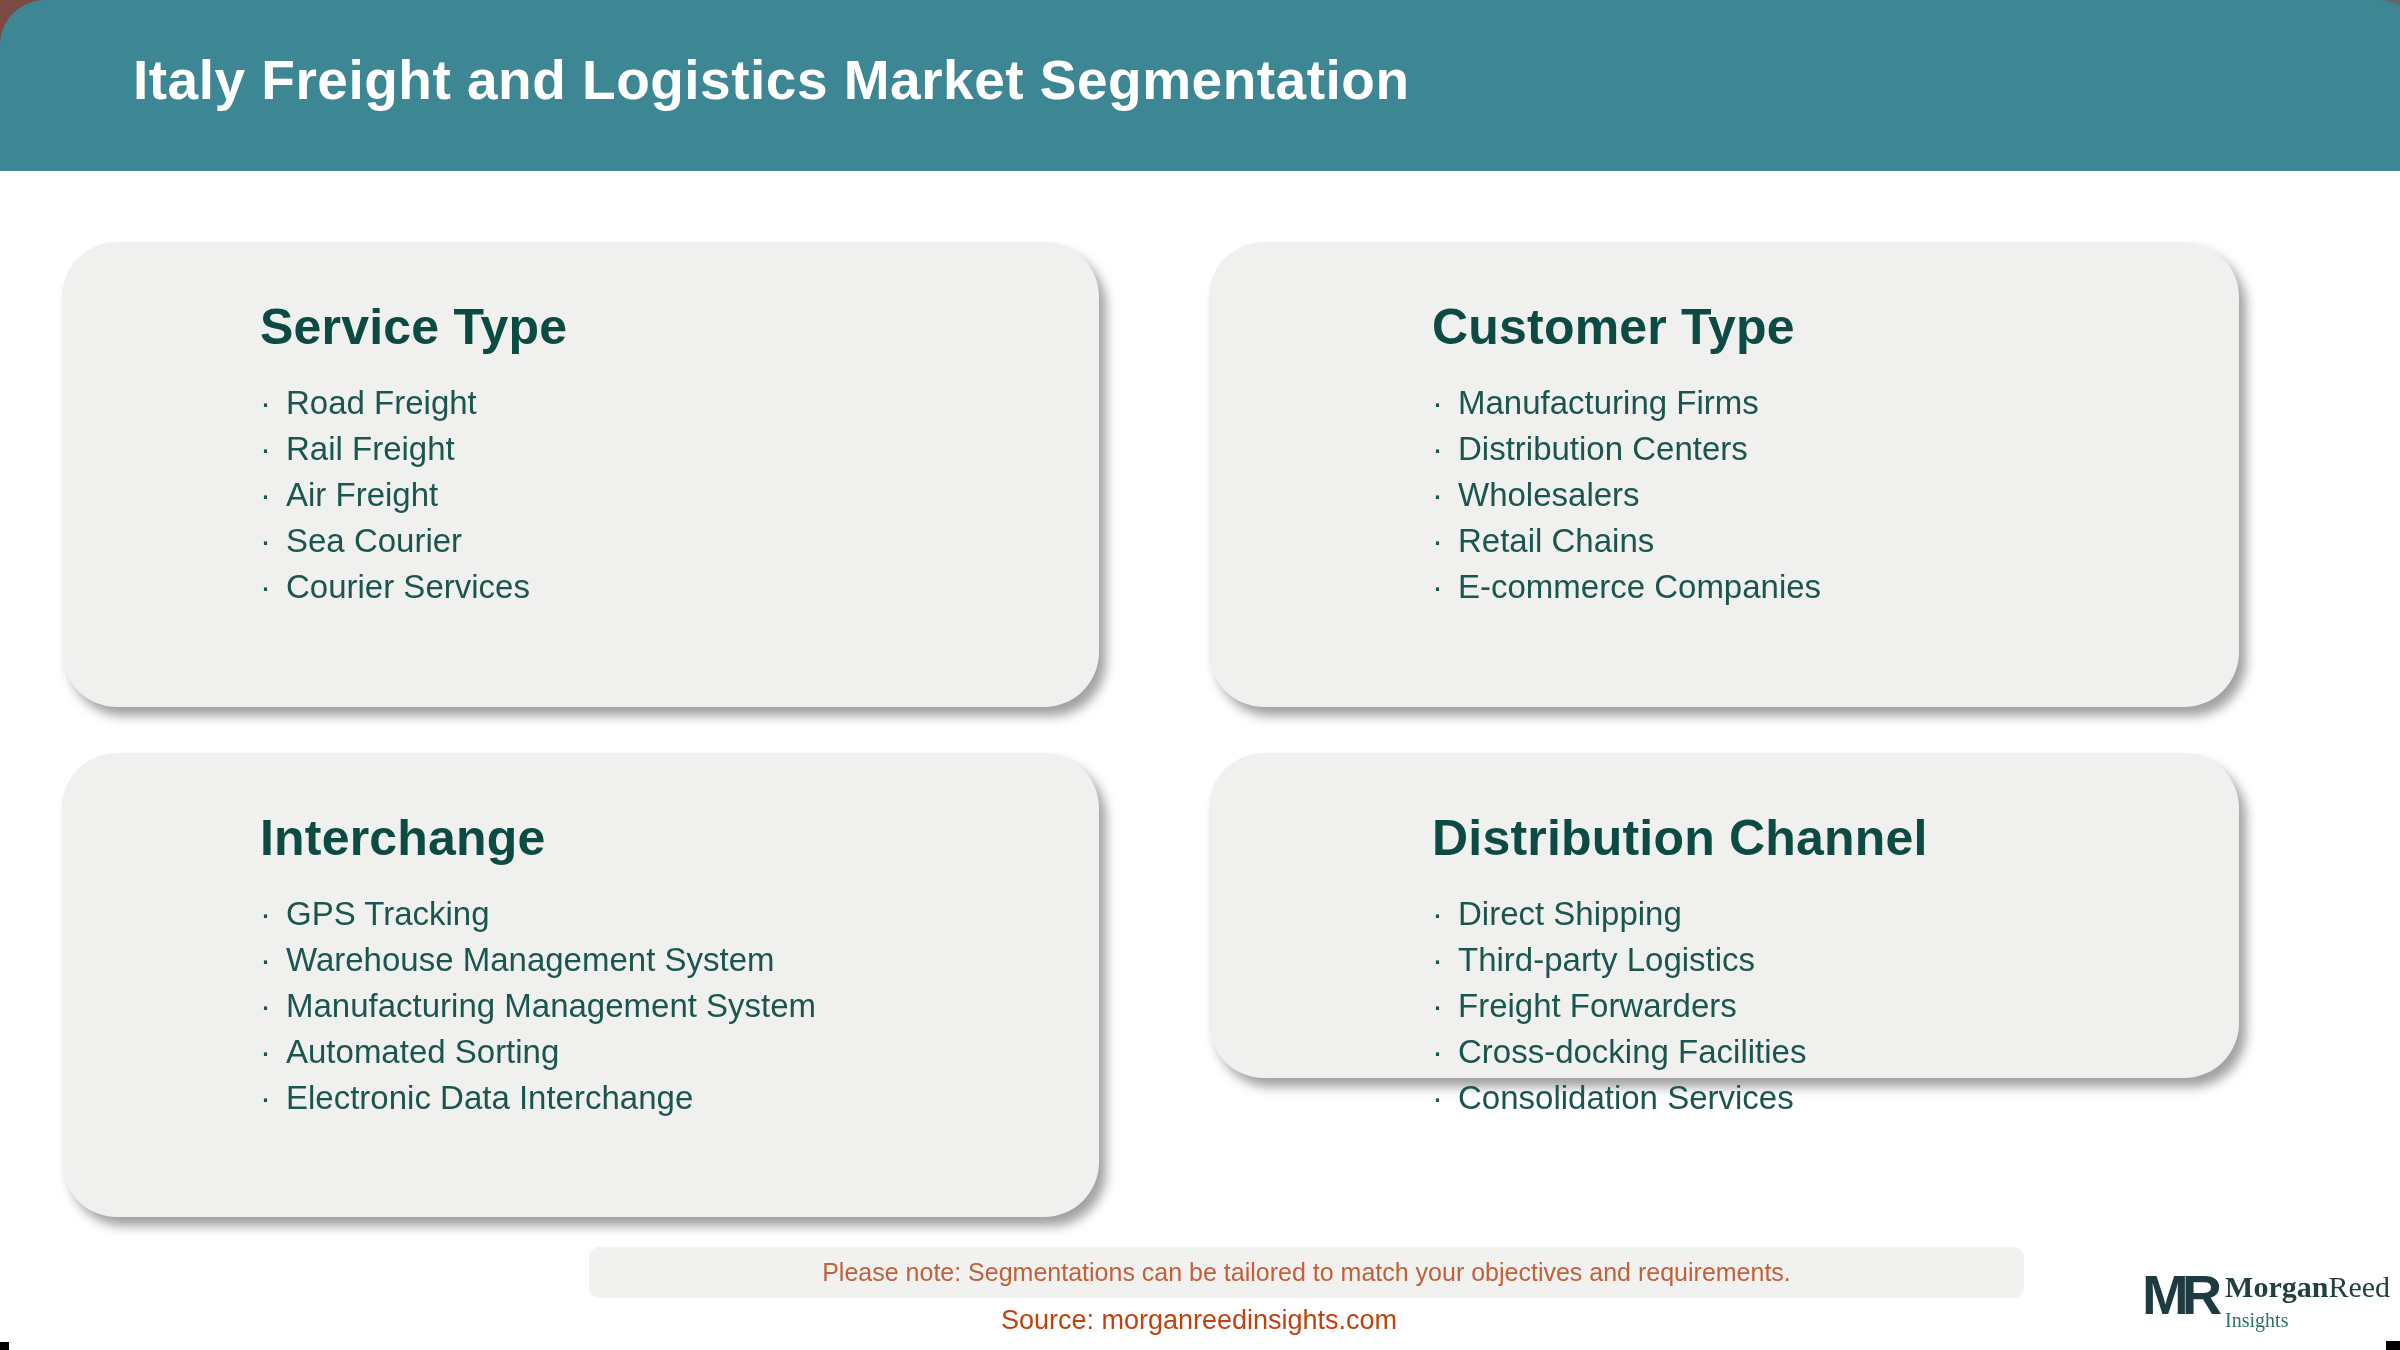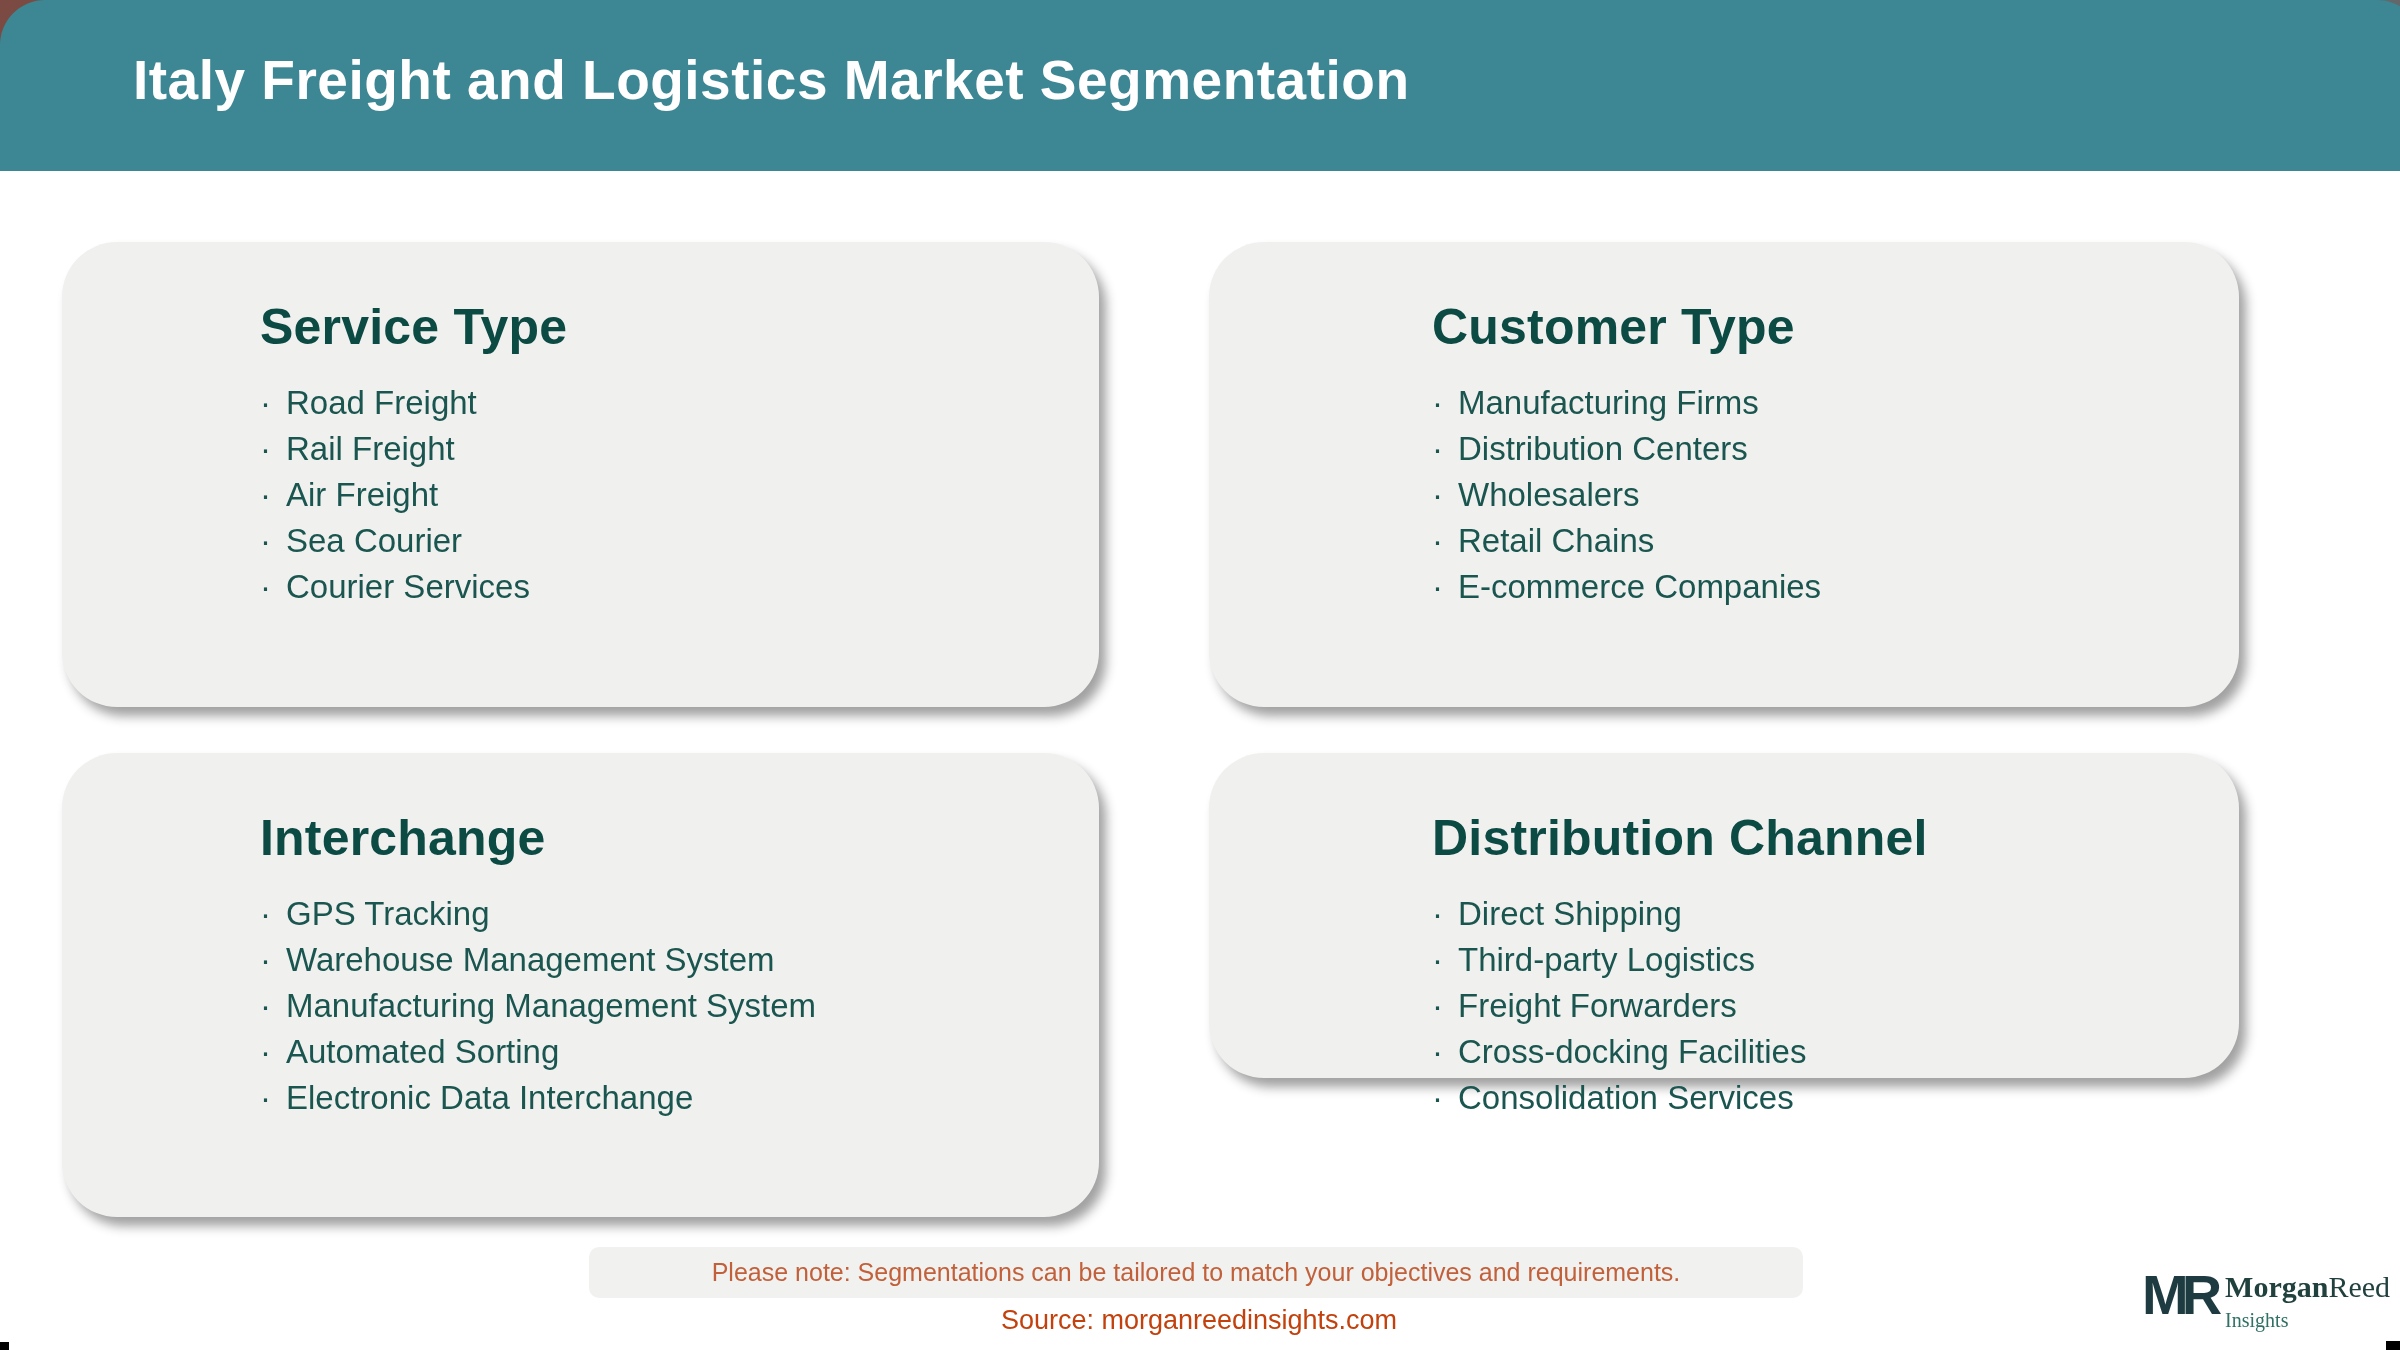--- a/index.html
+++ b/index.html
@@ -78,21 +78,21 @@
     align-items: baseline;
   }
   .card li .bullet {
     margin-right: 15px;
     color: #1A564F;
   }
   
   .note-bar {
     position: absolute;
     left: 589px; top: 1247px;
-    width: 1214px; height: 51px;
+    width: 1435px; height: 51px;
     background: #F1F1F0;
     border-radius: 10px;
     display: flex;
     align-items: center;
     justify-content: center;
     z-index: 1;
   }
   .note-bar span {
     color: #C2603A;
     font-size: 25px;

